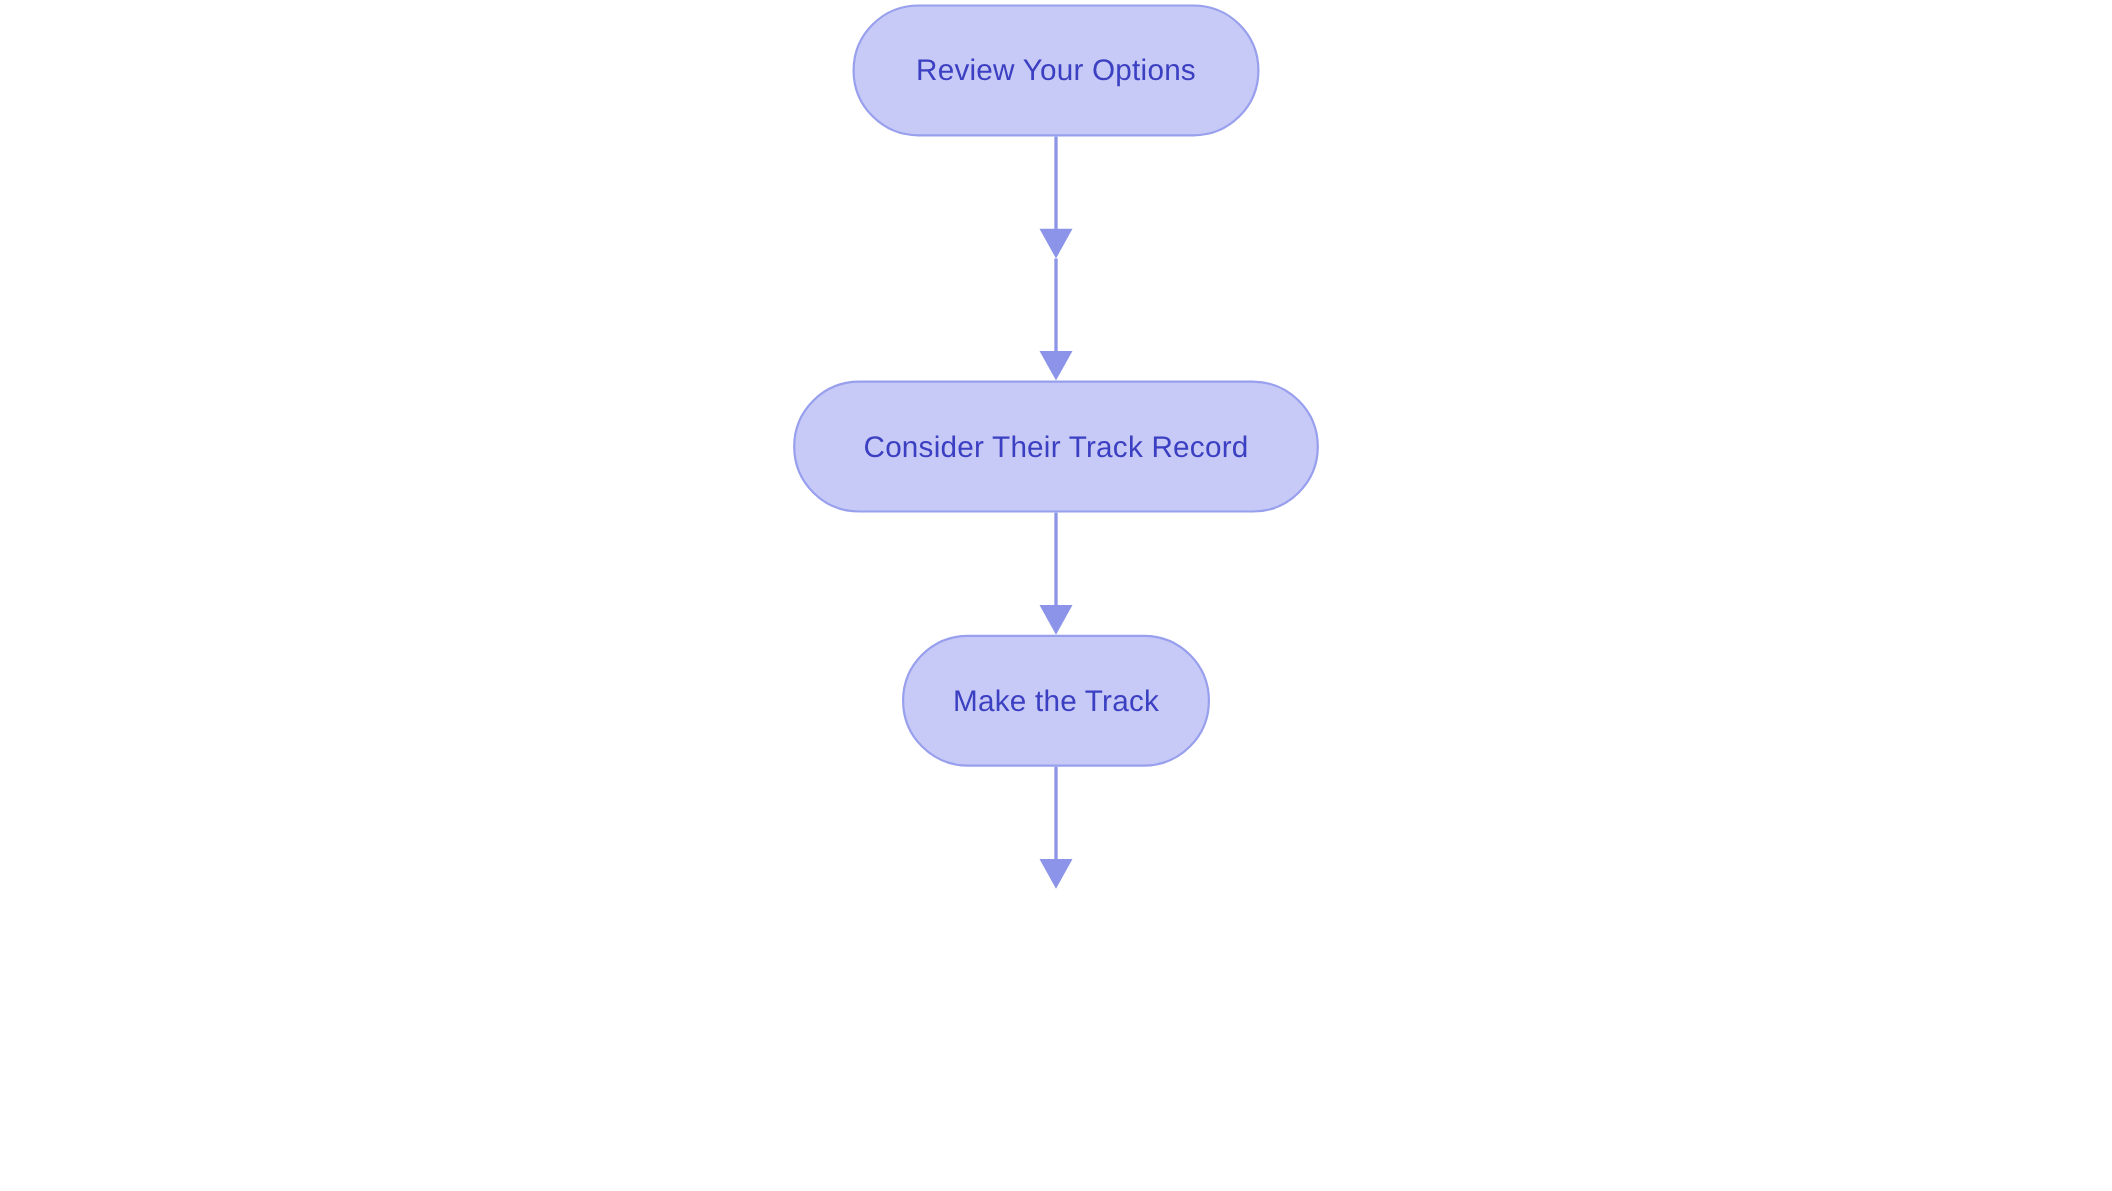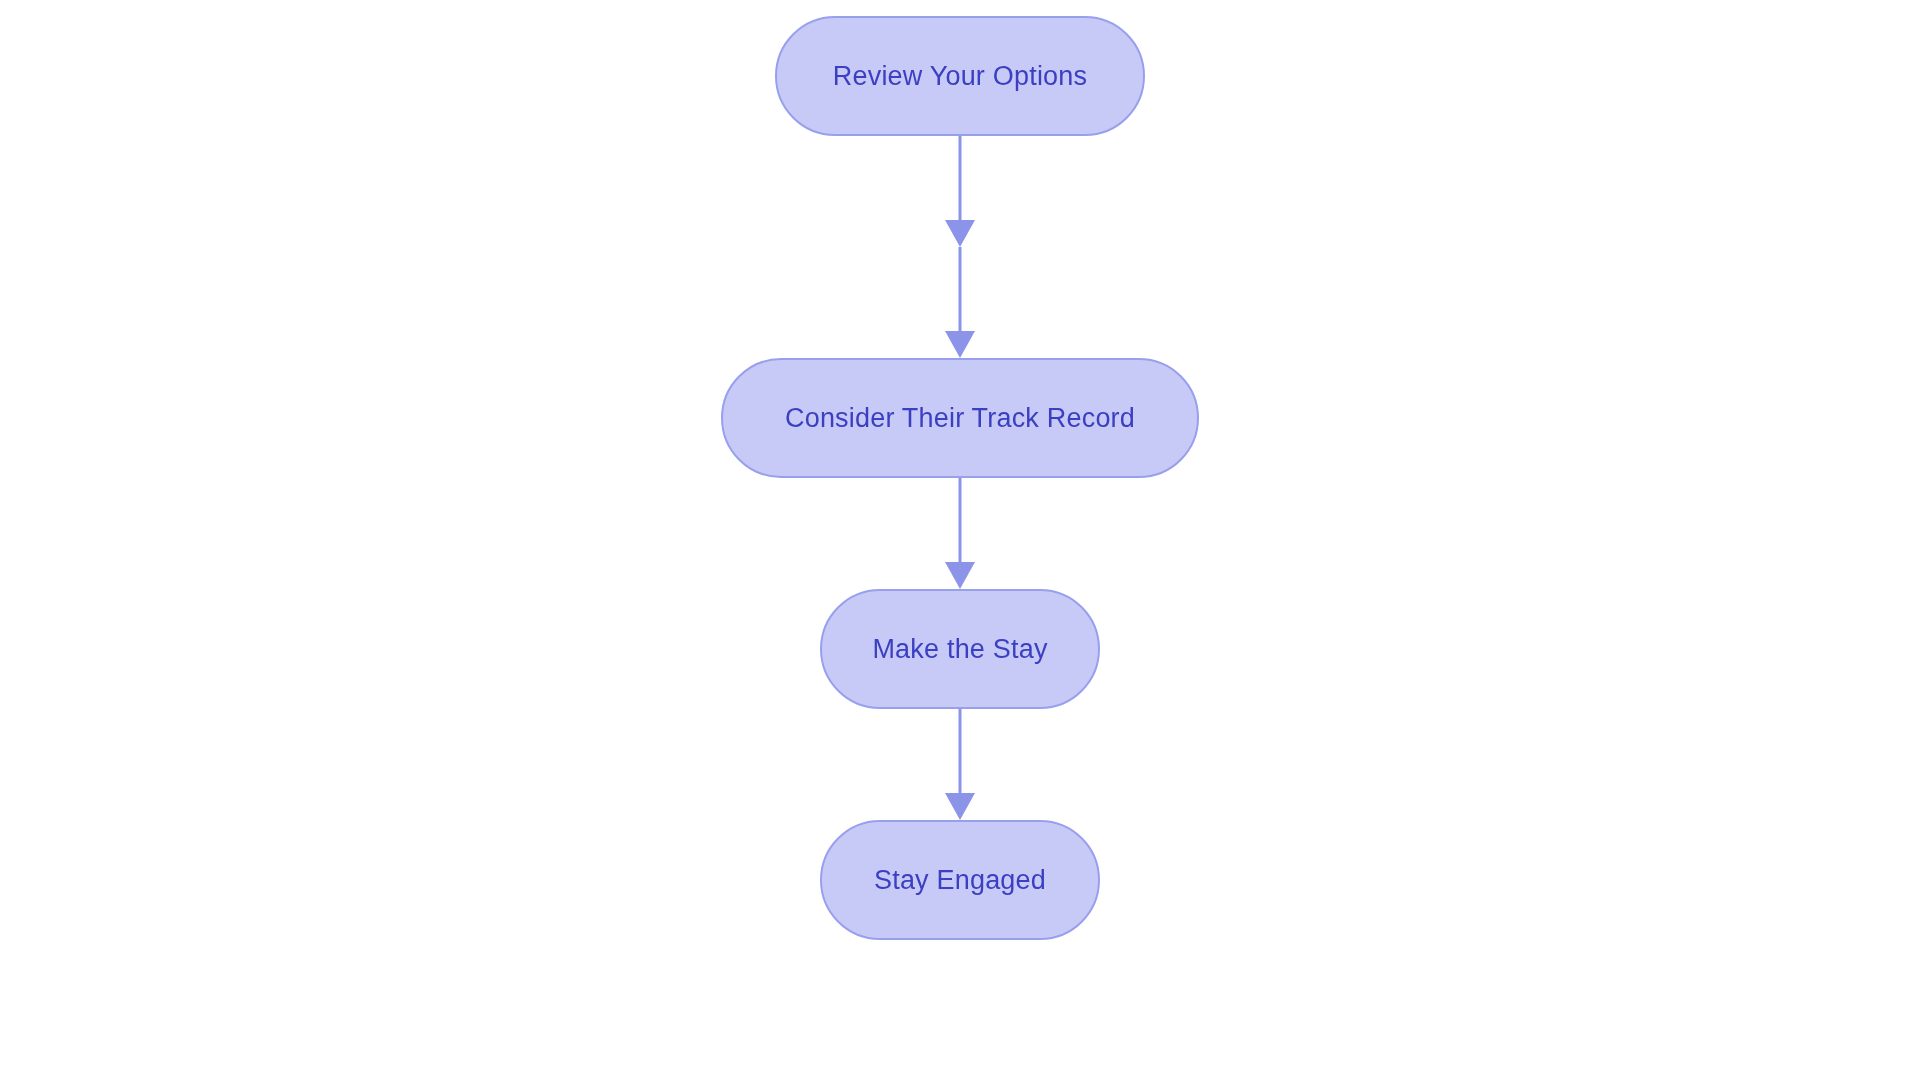--- a/index.html
+++ b/index.html
@@ -17,21 +17,21 @@
     font-family: "Liberation Sans", "DejaVu Sans", sans-serif;
   }
   .canvas {
     position: relative;
     width: 1920px;
     height: 1083px;
     background: var(--bg);
     display: flex;
     flex-direction: column;
     align-items: center;
-    padding-top: 16px;
+    padding-top: 4px;
     overflow: hidden;
   }
   .node {
     height: 120px;
     border-radius: 60px;
     background: var(--node-fill);
     border: 2px solid var(--node-border);
     display: flex;
     align-items: center;
     justify-content: center;
@@ -97,25 +97,22 @@
   <div class="node node-2">
     <span class="node-label">Consider Their Track Record</span>
   </div>
 
   <div class="arrow">
     <div class="arrow-line"></div>
     <div class="arrow-head"></div>
   </div>
 
   <div class="node node-3">
-    <span class="node-label">Make the Stay</span>
+    <span class="node-label">Make the Track</span>
   </div>
 
   <div class="arrow">
     <div class="arrow-line"></div>
     <div class="arrow-head"></div>
   </div>
 
-  <div class="node node-4">
-    <span class="node-label">Stay Engaged</span>
-  </div>
 
 </div>
 
 </body></html>

